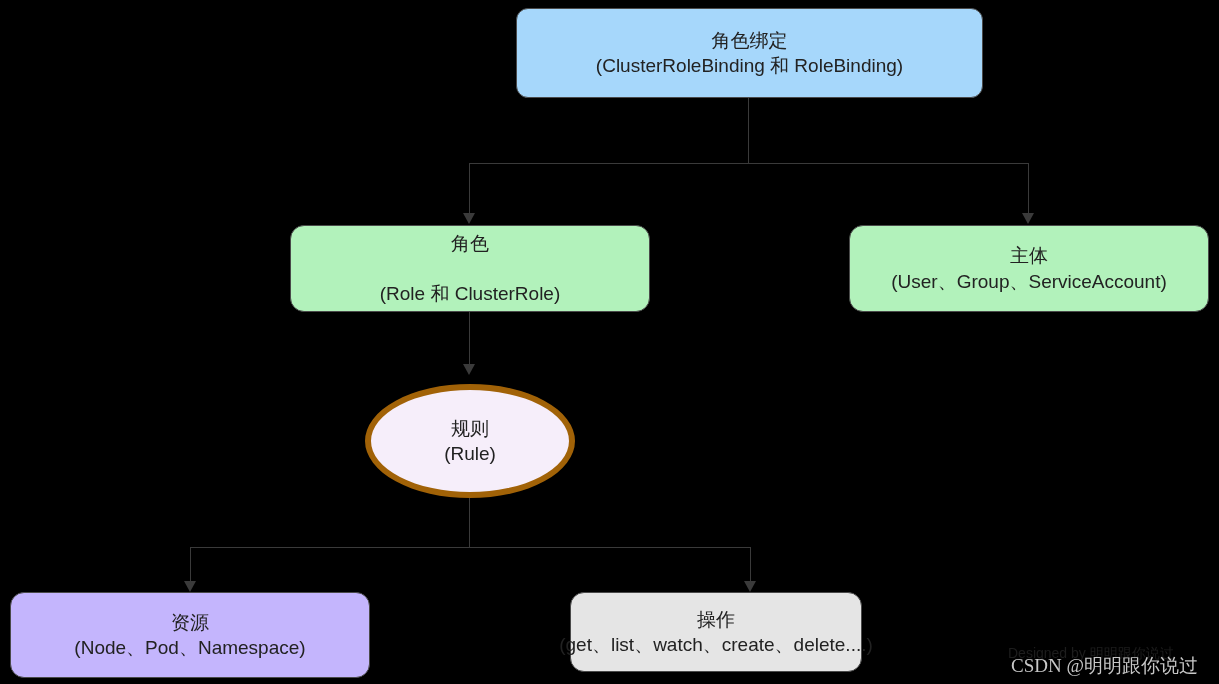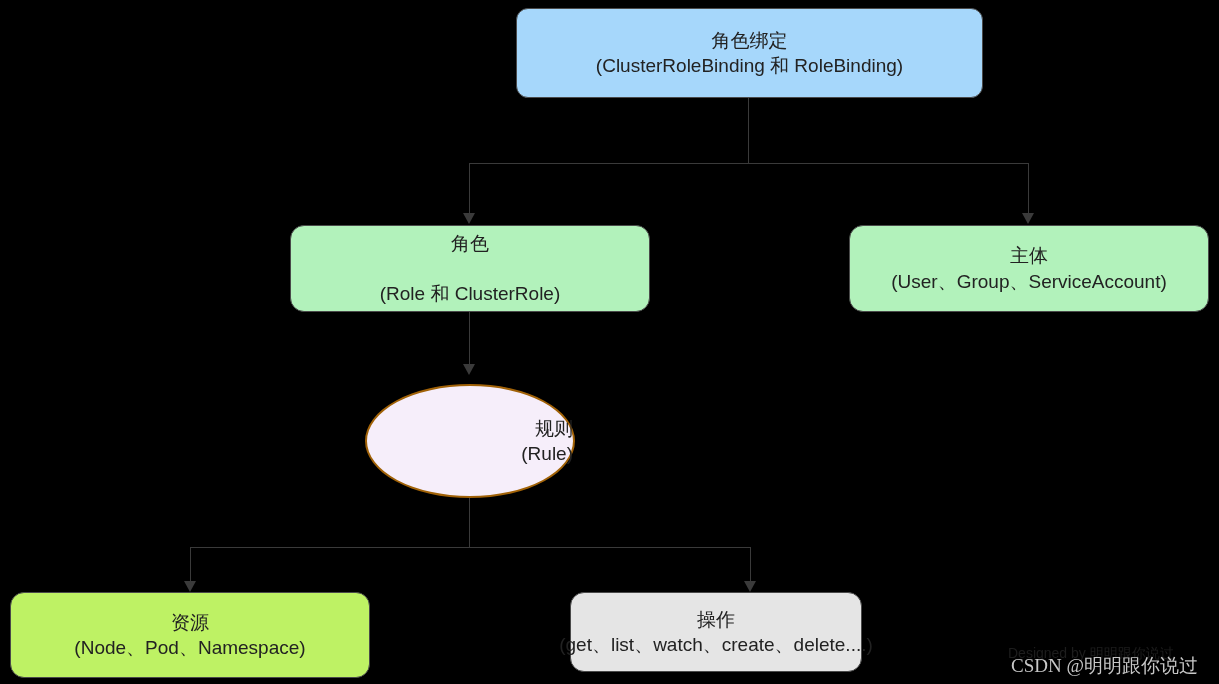--- a/index.html
+++ b/index.html
@@ -34,23 +34,22 @@
     border: 1px solid #4a4a4a;
     border-radius: 12px;
   }
   
   .rect-round {
     border: 1px solid #4a4a4a;
     border-radius: 14px;
   }
   
   .ellipse {
-    border: 2px solid #a16207;
+    border: 6px solid #a16207;
     border-radius: 50%;
-    align-items: flex-end;
   }
 
   
   .edge {
     position: absolute;
     background: #3a3a3a;
   }
   .edge.v { width: 1px; }
   .edge.h { height: 1px; }
   .arrow {
@@ -113,21 +112,21 @@
   <div class="node rect-round" style="left:849px; top:225px; width:360px; height:87px; background:#b2f2bb;">
     <div class="line1">主体</div>
     <div class="line2">(User、Group、ServiceAccount)</div>
   </div>
 
   <div class="node ellipse" style="left:365px; top:384px; width:210px; height:114px; background:#f6eefa;">
     <div class="line1">规则</div>
     <div class="line2">(Rule)</div>
   </div>
 
-  <div class="node rect-round" style="left:10px; top:592px; width:360px; height:86px; background:#bef264;">
+  <div class="node rect-round" style="left:10px; top:592px; width:360px; height:86px; background:#c4b5fd;">
     <div class="line1">资源</div>
     <div class="line2">(Node、Pod、Namespace)</div>
   </div>
 
   <div class="node rect-round" style="left:570px; top:592px; width:292px; height:80px; background:#e5e5e5;">
     <div class="line1">操作</div>
     <div class="line2">(get、list、watch、create、delete....)</div>
   </div>
 
   <div class="watermark-ghost" style="left:1008px; top:645px;">Designed by 明明跟你说过</div>

